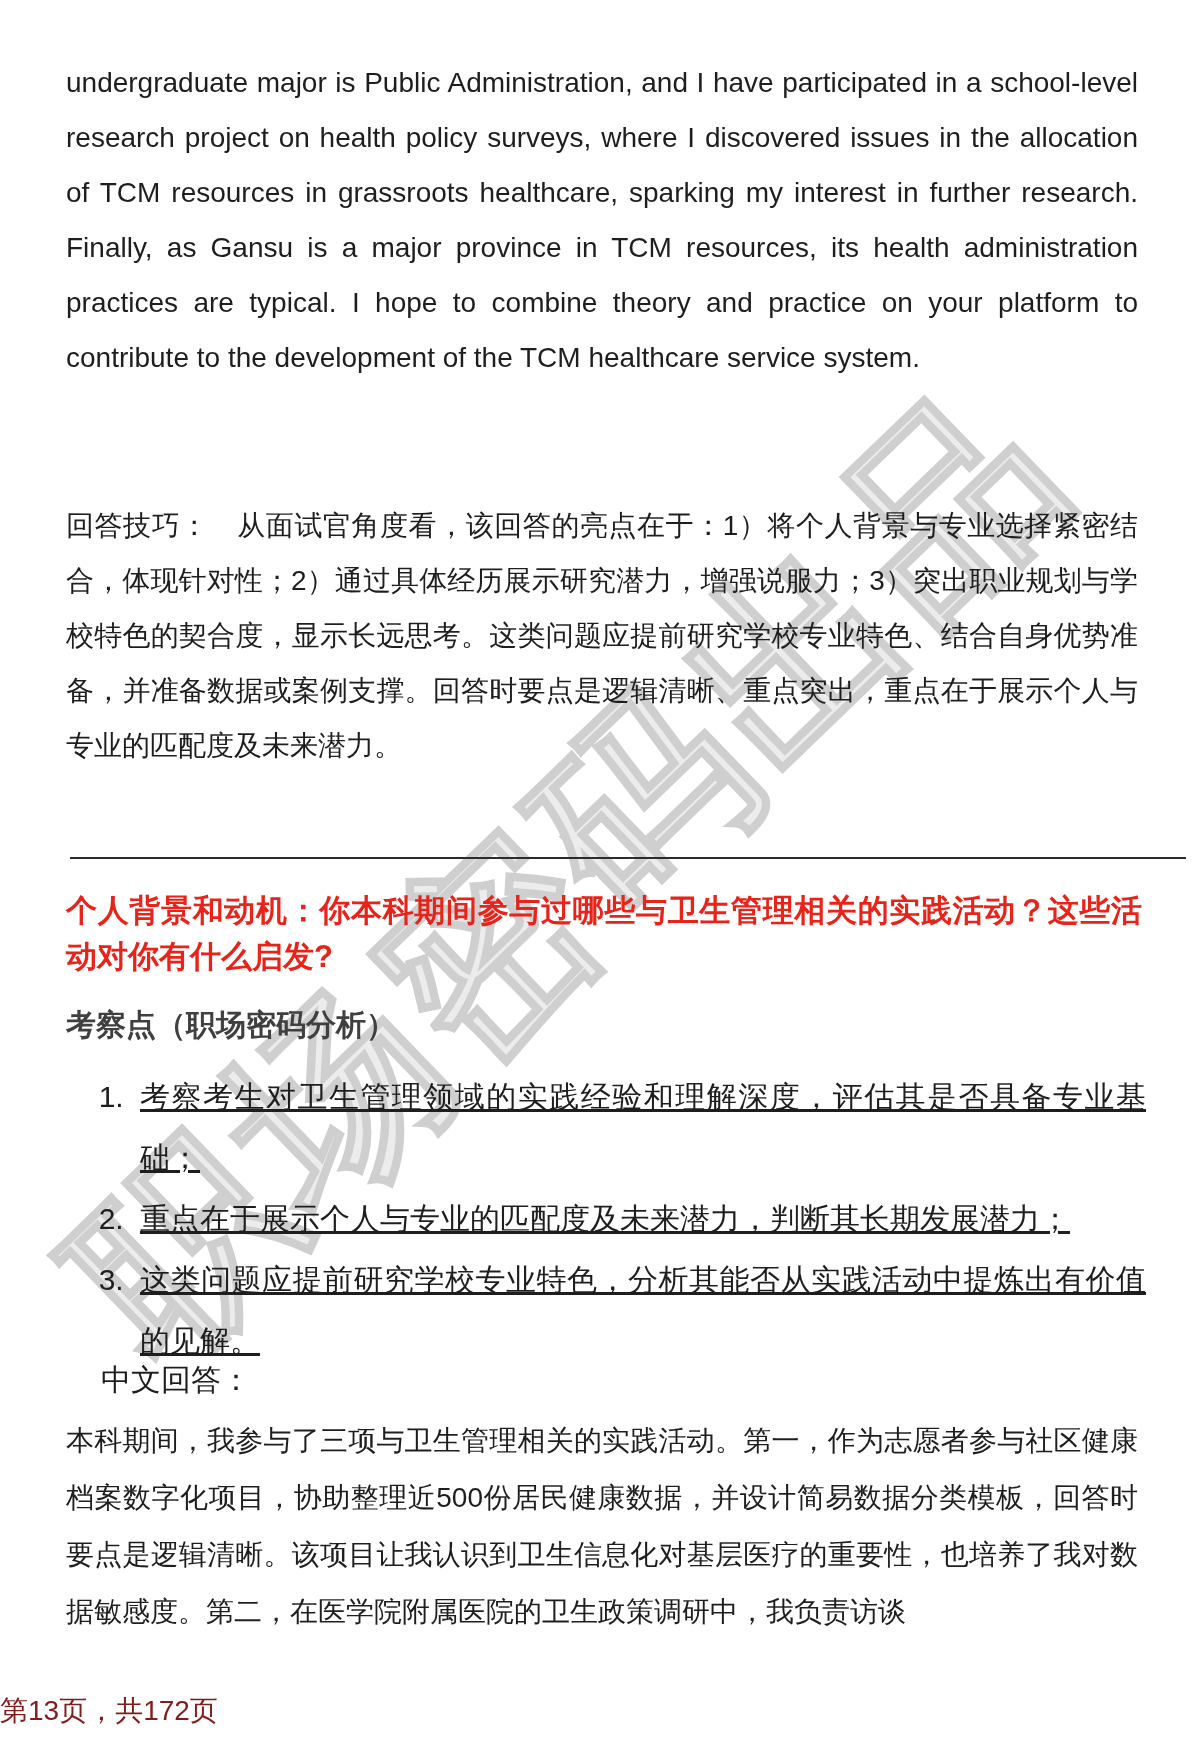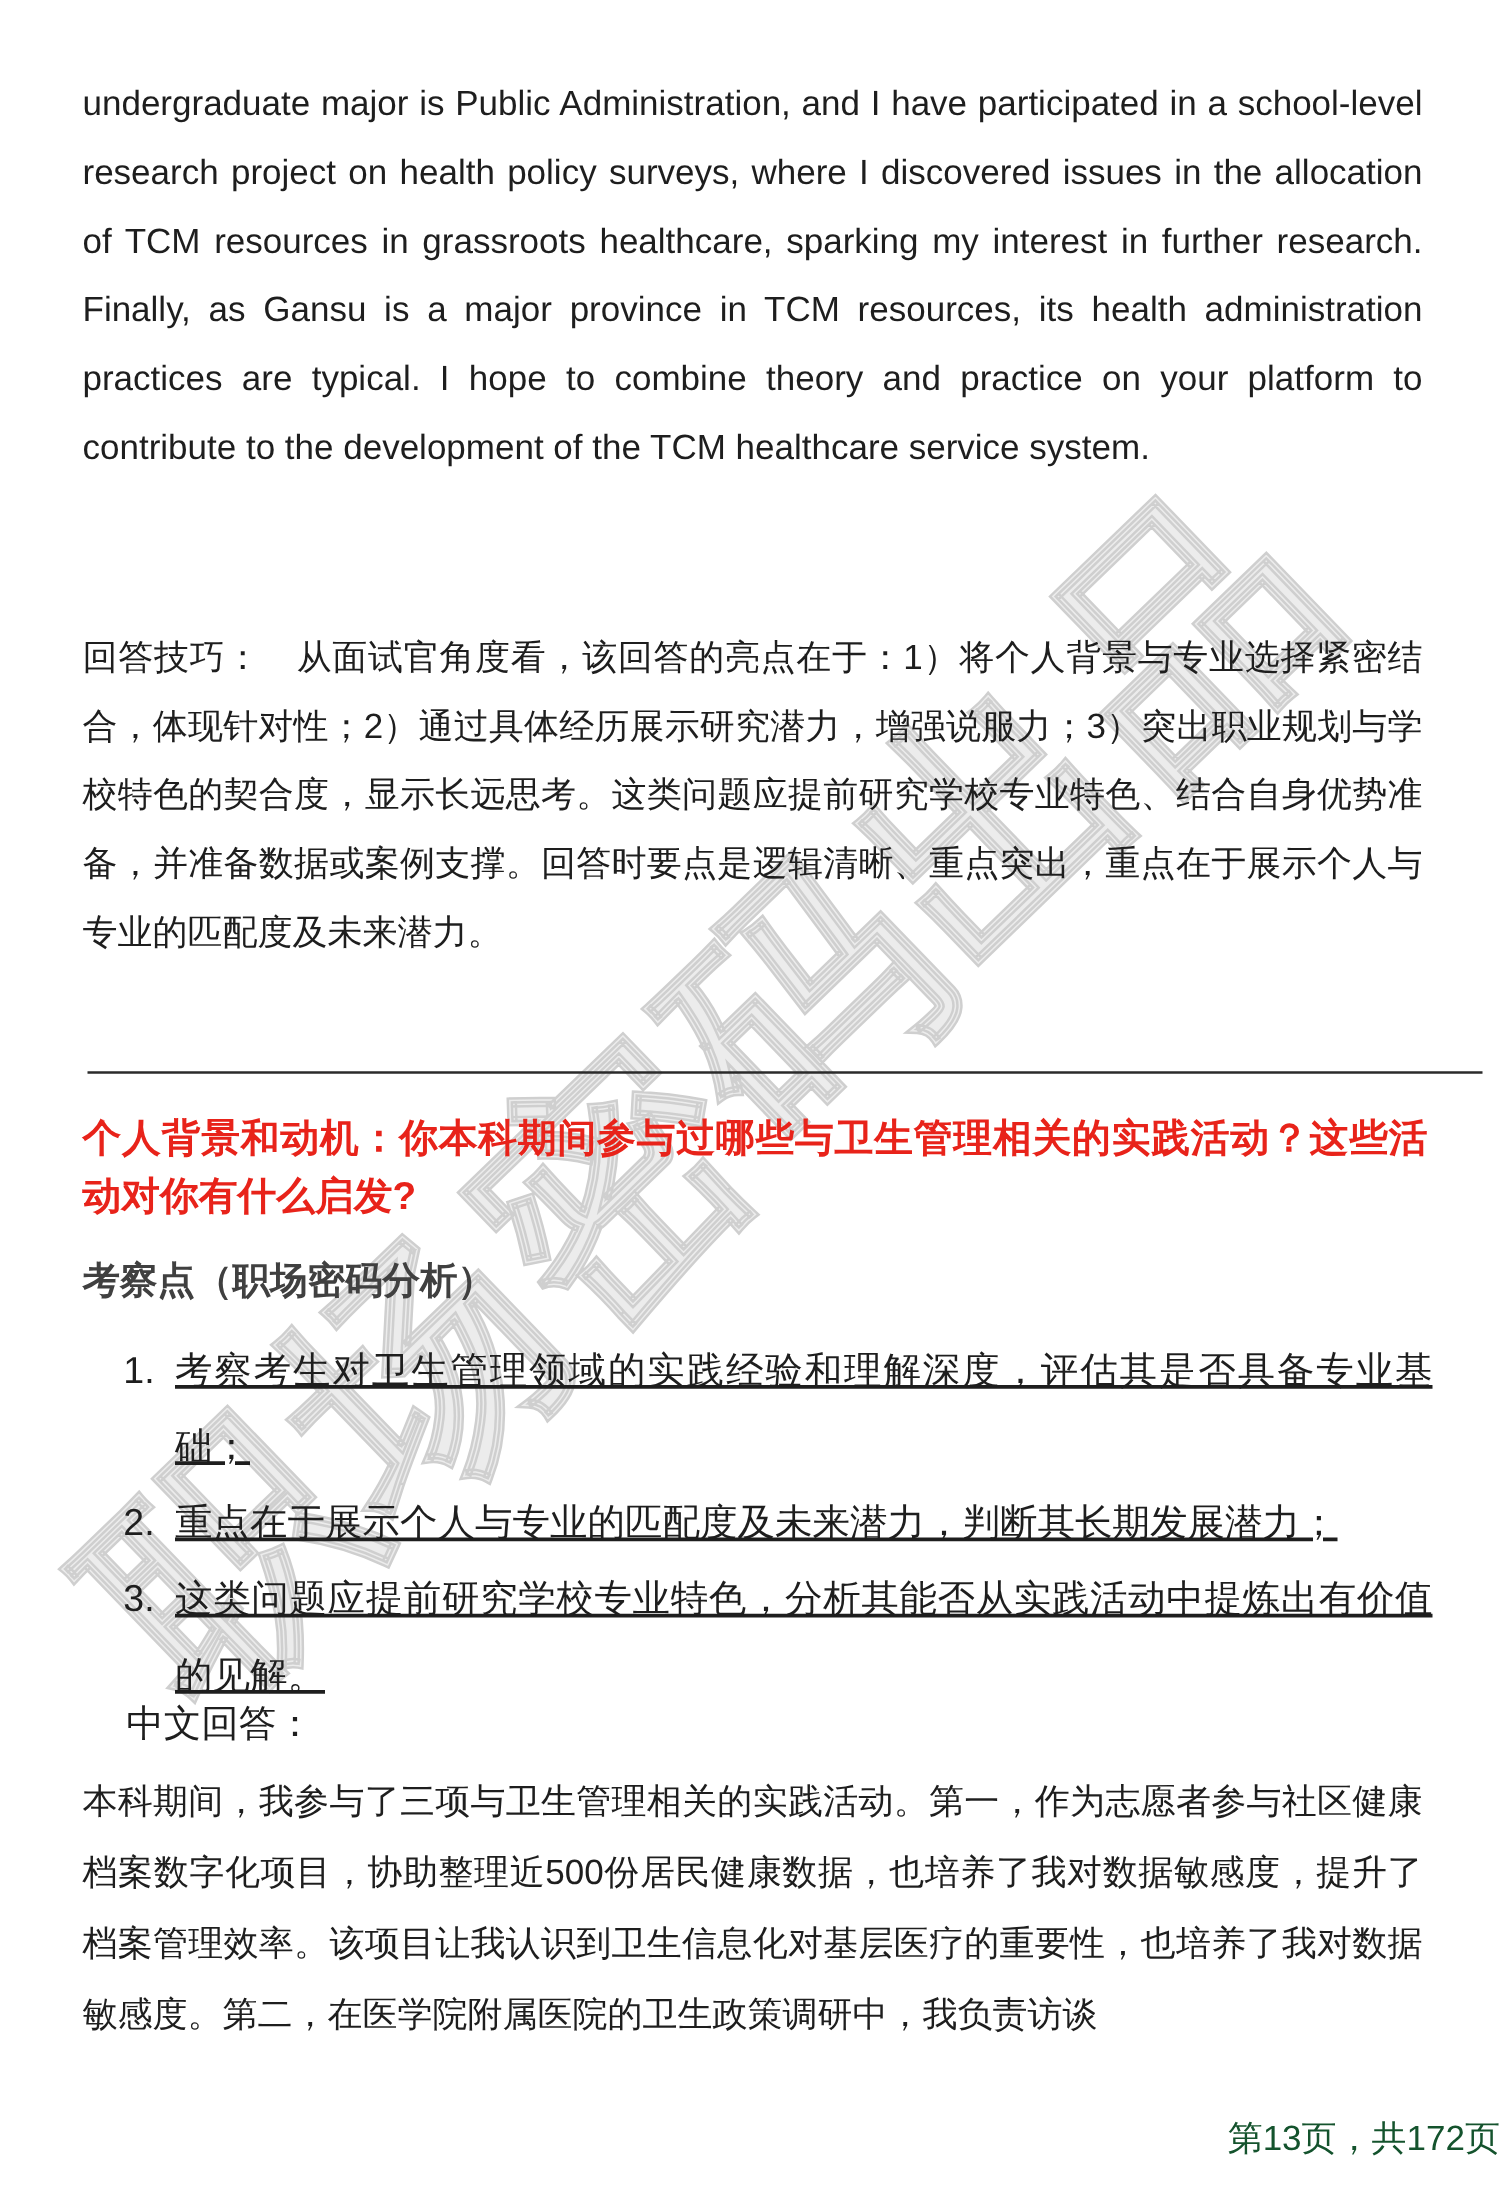--- a/index.html
+++ b/index.html
@@ -95,24 +95,24 @@
   }
   .para-answer {
     top: 1412px;
     line-height: 57px;
   }
   .footer {
     position: absolute;
     left: 0;
     top: 1692px;
     width: 100%;
-    text-align: right;
+    text-align: left;
     font-size: 28px;
     line-height: 38px;
-    color: #14532d;
+    color: #7f1d1d;
   }
 </style>
 </head>
 <body>
 
 <div class="page">
 
   <div class="watermark">职场密码出品</div>
 
   <div class="layer-content">
@@ -128,18 +128,18 @@
     <h3 class="sub-heading">考察点（职场密码分析）</h3>
 
     <ol class="points-list">
       <li>考察考生对卫生管理领域的实践经验和理解深度，评估其是否具备专业基础；</li>
       <li>重点在于展示个人与专业的匹配度及未来潜力，判断其长期发展潜力；</li>
       <li>这类问题应提前研究学校专业特色，分析其能否从实践活动中提炼出有价值的见解。</li>
     </ol>
 
     <p class="answer-label">中文回答：</p>
 
-    <p class="para para-answer">本科期间，我参与了三项与卫生管理相关的实践活动。第一，作为志愿者参与社区健康档案数字化项目，协助整理近500份居民健康数据，也培养了我对数据敏感度，提升了档案管理效率。该项目让我认识到卫生信息化对基层医疗的重要性，也培养了我对数据敏感度。第二，在医学院附属医院的卫生政策调研中，我负责访谈</p>
+    <p class="para para-answer">本科期间，我参与了三项与卫生管理相关的实践活动。第一，作为志愿者参与社区健康档案数字化项目，协助整理近500份居民健康数据，并设计简易数据分类模板，回答时要点是逻辑清晰。该项目让我认识到卫生信息化对基层医疗的重要性，也培养了我对数据敏感度。第二，在医学院附属医院的卫生政策调研中，我负责访谈</p>
 
     <div class="footer">第13页，共172页</div>
 
   </div>
 </div>
 
 </body></html>

